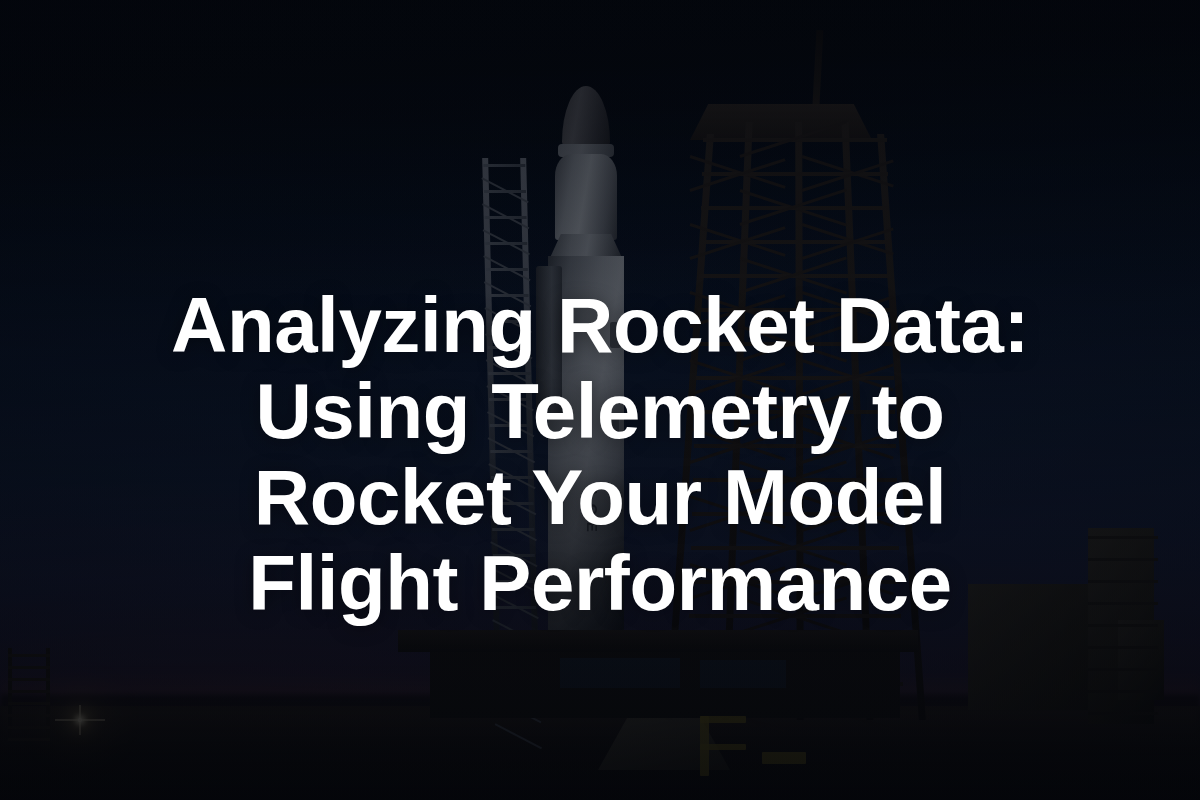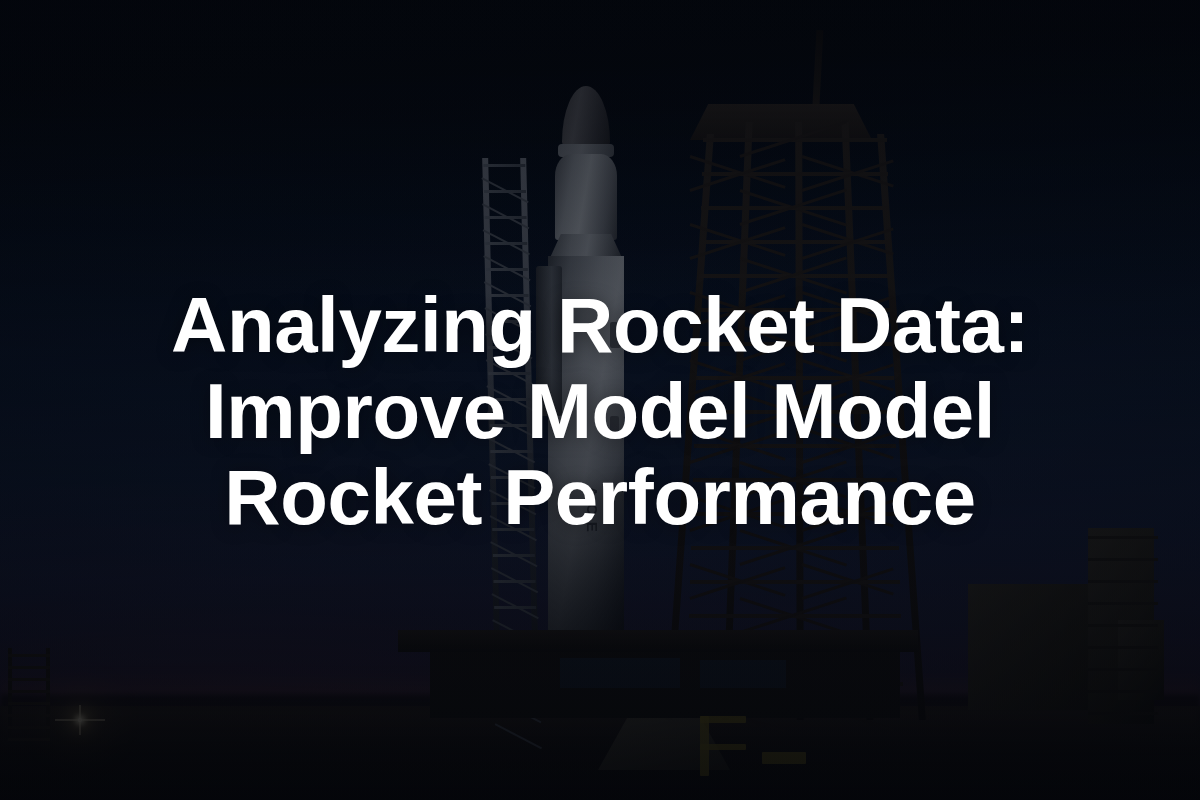--- a/index.html
+++ b/index.html
@@ -450,17 +450,18 @@
       <div class="rss-beam" style="left: 120px; top: 162px; width: 70px; height: 3px;"></div>
       <div class="rss-beam" style="left: 120px; top: 184px; width: 70px; height: 3px;"></div>
     </div>
 
   <div class="lamp"></div>
 
   <div class="scrim"></div>
 
   <h1 id="headline">
     <span class="line">Analyzing Rocket Data:</span>
-    <span class="line">Improve Model Model</span>
-    <span class="line">Rocket Performance</span>
+    <span class="line">Using Telemetry to</span>
+    <span class="line">Rocket Your Model</span>
+    <span class="line">Flight Performance</span>
   </h1>
 
 </div>
 
 </body></html>

